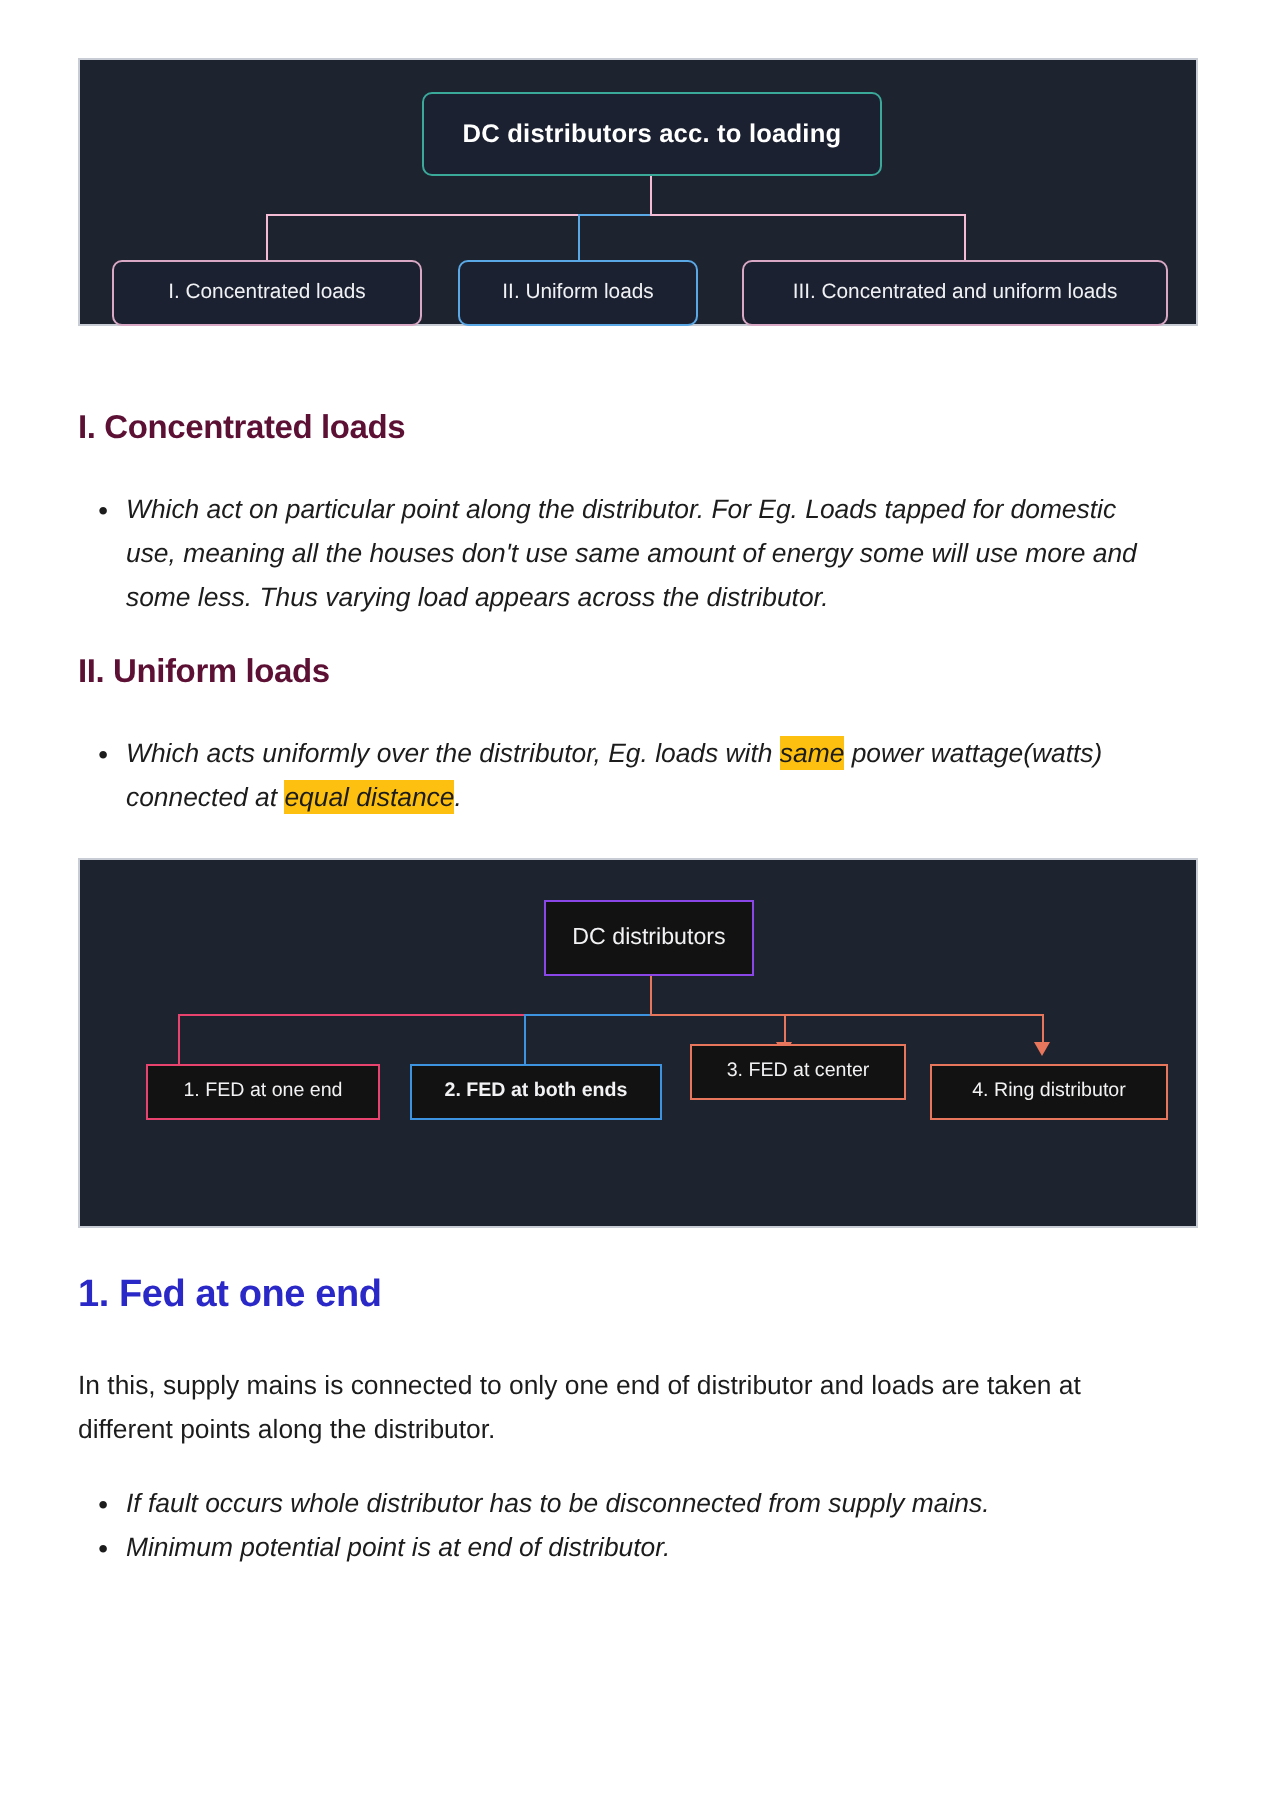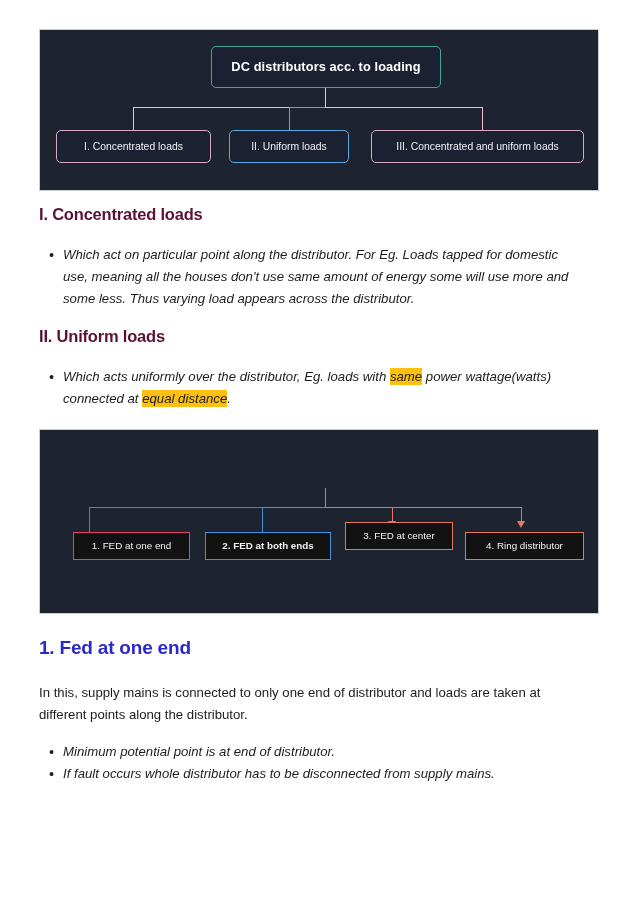--- a/index.html
+++ b/index.html
@@ -16,21 +16,21 @@
     overflow: hidden;
   }
 
   
   .panel {
     position: absolute;
     background: #1e2330;
     border: 1px solid #c8ccd4;
     box-sizing: border-box;
   }
-  #panel-one { left: 39px; top: 29px; width: 560px; height: 162px; }
+  #panel-one { left: 39px; top: 29px; width: 560px; height: 134px; }
   #panel-two { left: 39px; top: 429px; width: 560px; height: 185px; }
 
   .node {
     position: absolute;
     box-sizing: border-box;
     display: flex;
     align-items: center;
     justify-content: center;
     color: #ffffff;
     text-align: center;
@@ -167,20 +167,23 @@
 </ul>
 
 <div class="h-sec h-maroon" style="left:39px; top:327px;">II. Uniform loads</div>
 
 <ul class="bullets" style="left:46px; top:366px; width:540px;">
   <li><span>Which acts uniformly over the distributor, Eg. loads with </span><mark>same</mark><span> power wattage(watts) connected at </span><mark>equal distance</mark><span>.</span></li>
 </ul>
 
 <div class="panel" id="panel-two">
 
+  <div class="node d2-root" style="left:232px; top:20px; width:105px; height:38px;">
+    <span>DC distributors</span>
+  </div>
 
   <div class="ln lv c-salmon" style="left:285px; top:58px; height:20px;"></div>
 
   <div class="ln lh c-crim" style="left:49px; top:77px; width:174px;"></div>
   <div class="ln lh c-blue2" style="left:222px; top:77px; width:64px;"></div>
   <div class="ln lh c-salmon" style="left:285px; top:77px; width:196px;"></div>
 
   <div class="ln lv c-crim" style="left:49px; top:77px; height:25px;"></div>
   <div class="ln lv c-blue2" style="left:222px; top:77px; height:25px;"></div>
 
@@ -205,15 +208,15 @@
   <div class="node d2-child b-salmon" style="left:425px; top:102px; width:119px; height:28px;">
     <span>4.  Ring distributor</span>
   </div>
 </div>
 
 <div class="h-sec h-blue" style="left:39px; top:637px; font-size:19px;">1. Fed at one end</div>
 
 <div class="para" style="left:39px; top:682px; width:545px;">In this, supply mains is connected to only one end of distributor and loads are taken at different points along the distributor.</div>
 
 <ul class="bullets tight" style="left:46px; top:741px; width:545px;">
+  <li>If fault occurs whole distributor has to be disconnected from supply mains.</li>
   <li>Minimum potential point is at end of distributor.</li>
-  <li>If fault occurs whole distributor has to be disconnected from supply mains.</li>
 </ul>
 
 </body></html>

